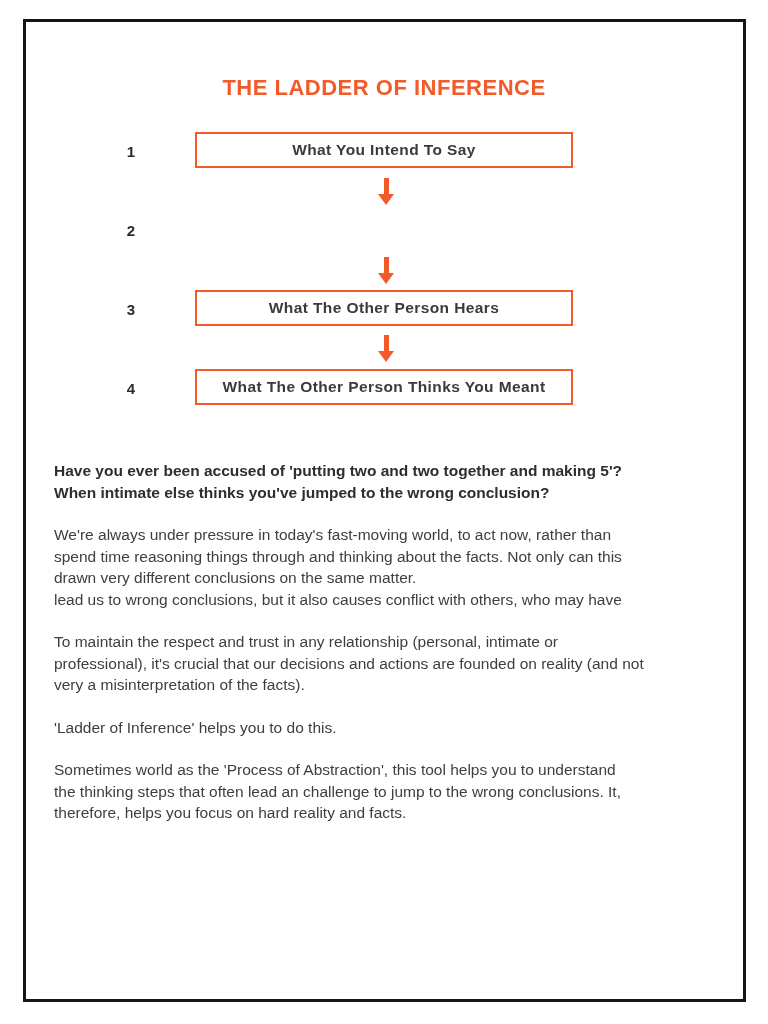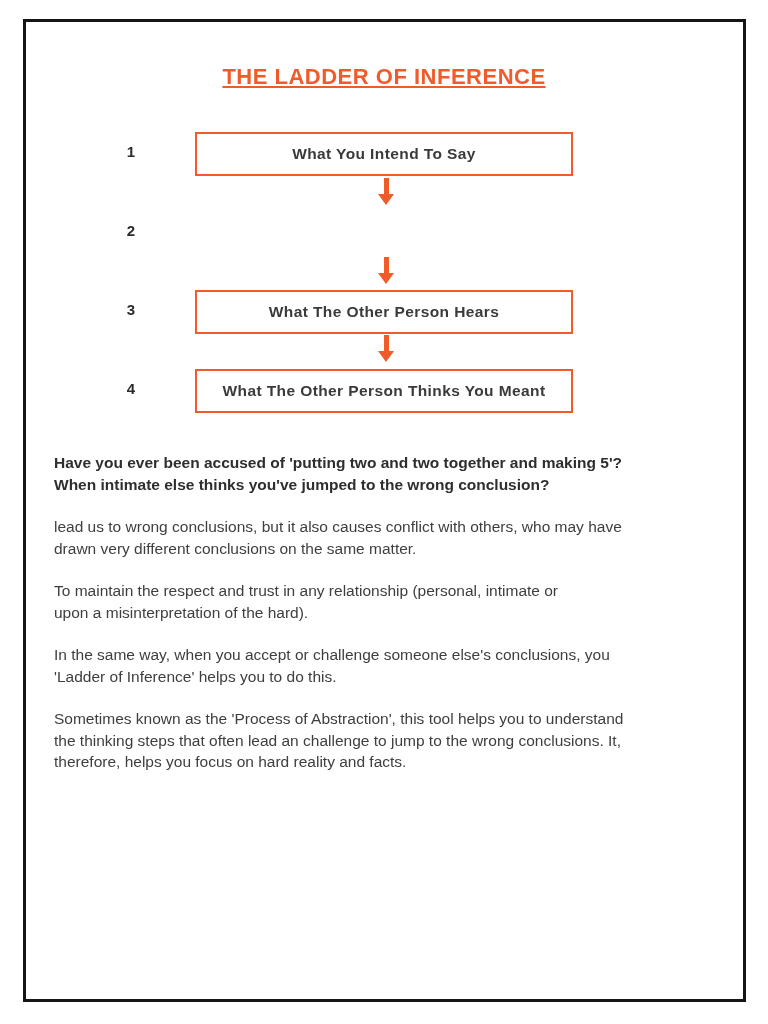--- a/index.html
+++ b/index.html
@@ -8,54 +8,54 @@
     background:#ffffff;
     font-family:"Liberation Sans", sans-serif;
   }
   .frame {
     position:absolute; left:23px; top:19px;
     width:717px; height:977px;
     border:3px solid var(--frame_color,#151515);
     background:#ffffff;
   }
   .title {
-    position:absolute; left:0; right:0; top:60px; margin:4px;
+    position:absolute; left:0; right:0; top:60px; margin:15px;
     text-align:center;
     color:var(--accent,#f15a29);
-    font-size:22px; font-weight:bold; letter-spacing:0.5px;text-decoration:underline;
+    font-size:22px; font-weight:bold; letter-spacing:0.5px;
   }
   .step-row { position:absolute; left:0; width:768px; height:40px; }
   .step-num {
     position:absolute; left:108px; top:0; width:46px; height:40px;
     line-height:40px; text-align:center;
     font-weight:bold; font-size:15px; color:var(--number_color,#2b2b2b);
   }
   .step-box {
-    position:absolute; left:195px; top:0; width:378px; height:44px;
+    position:absolute; left:195px; top:0; width:378px; height:36px;
     box-sizing:border-box; border:2px solid var(--accent,#f15a29);
     background:#ffffff;
     display:flex; align-items:center; justify-content:center;
     font-weight:bold; font-size:15.5px; letter-spacing:0.4px;
     color:var(--box_text_color,#3a3a3a);
     white-space:nowrap;
   }
   .arrow { position:absolute; left:378px; width:17px; }
   .arrow .stem { width:5px; height:16px; margin:0 auto; background:var(--accent,#f15a29); }
   .arrow .head {
     width:0; height:0;
     border-left:8.5px solid transparent;
     border-right:8.5px solid transparent;
     border-top:11px solid var(--accent,#f15a29);
   }
   .bodytext {
     position:absolute; left:54px; top:452px; width:662px;
     color:var(--text_color,#3e3e3e);
     font-size:15.5px;
   }
-  .para { margin:0 0 21px 0; }
+  .para { margin:8px 0 21px 0; }
   .para .line { line-height:21.5px; white-space:nowrap; }
   .para.intro { font-weight:bold; color:var(--heading_text_color,#2e2e2e); }
 </style>
 </head>
 <body style="--accent: #f15a29; --frame_color: #151515; --text_color: #3e3e3e; --heading_text_color: #2e2e2e; --box_text_color: #3a3a3a; --number_color: #2b2b2b;">
 
 <div class="frame"></div>
 
 <h1 class="title">THE LADDER OF INFERENCE</h1>
 
@@ -96,32 +96,34 @@
   </div>
 </div>
 
 <div class="bodytext">
   <div class="para intro">
     <div class="line">Have you ever been accused of 'putting two and two together and making 5'?</div>
     <div class="line">When intimate else thinks you've jumped to the wrong conclusion?</div>
   </div>
 
   <div class="para">
+    <div class="line">We're always under pressure in today's fast-moving world, to act now, rather than</div>
+    <div class="line">spend time reasoning things through and thinking about the facts. Not only can this</div>
+    <div class="line">drawn very different conclusions on the same matter.</div>
     <div class="line">lead us to wrong conclusions, but it also causes conflict with others, who may have</div>
-    <div class="line">drawn very different conclusions on the same matter.</div>
   </div>
 
   <div class="para">
     <div class="line">To maintain the respect and trust in any relationship (personal, intimate or</div>
-    <div class="line">upon a misinterpretation of the hard).</div>
+    <div class="line">professional), it's crucial that our decisions and actions are founded on reality (and not</div>
+    <div class="line">very a misinterpretation of the facts).</div>
   </div>
 
   <div class="para">
-    <div class="line">In the same way, when you accept or challenge someone else's conclusions, you</div>
     <div class="line">'Ladder of Inference' helps you to do this.</div>
   </div>
 
   <div class="para">
-    <div class="line">Sometimes known as the 'Process of Abstraction', this tool helps you to understand</div>
+    <div class="line">Sometimes world as the 'Process of Abstraction', this tool helps you to understand</div>
     <div class="line">the thinking steps that often lead an challenge to jump to the wrong conclusions. It,</div>
     <div class="line">therefore, helps you focus on hard reality and facts.</div>
   </div>
 </div>
 
 </body></html>

